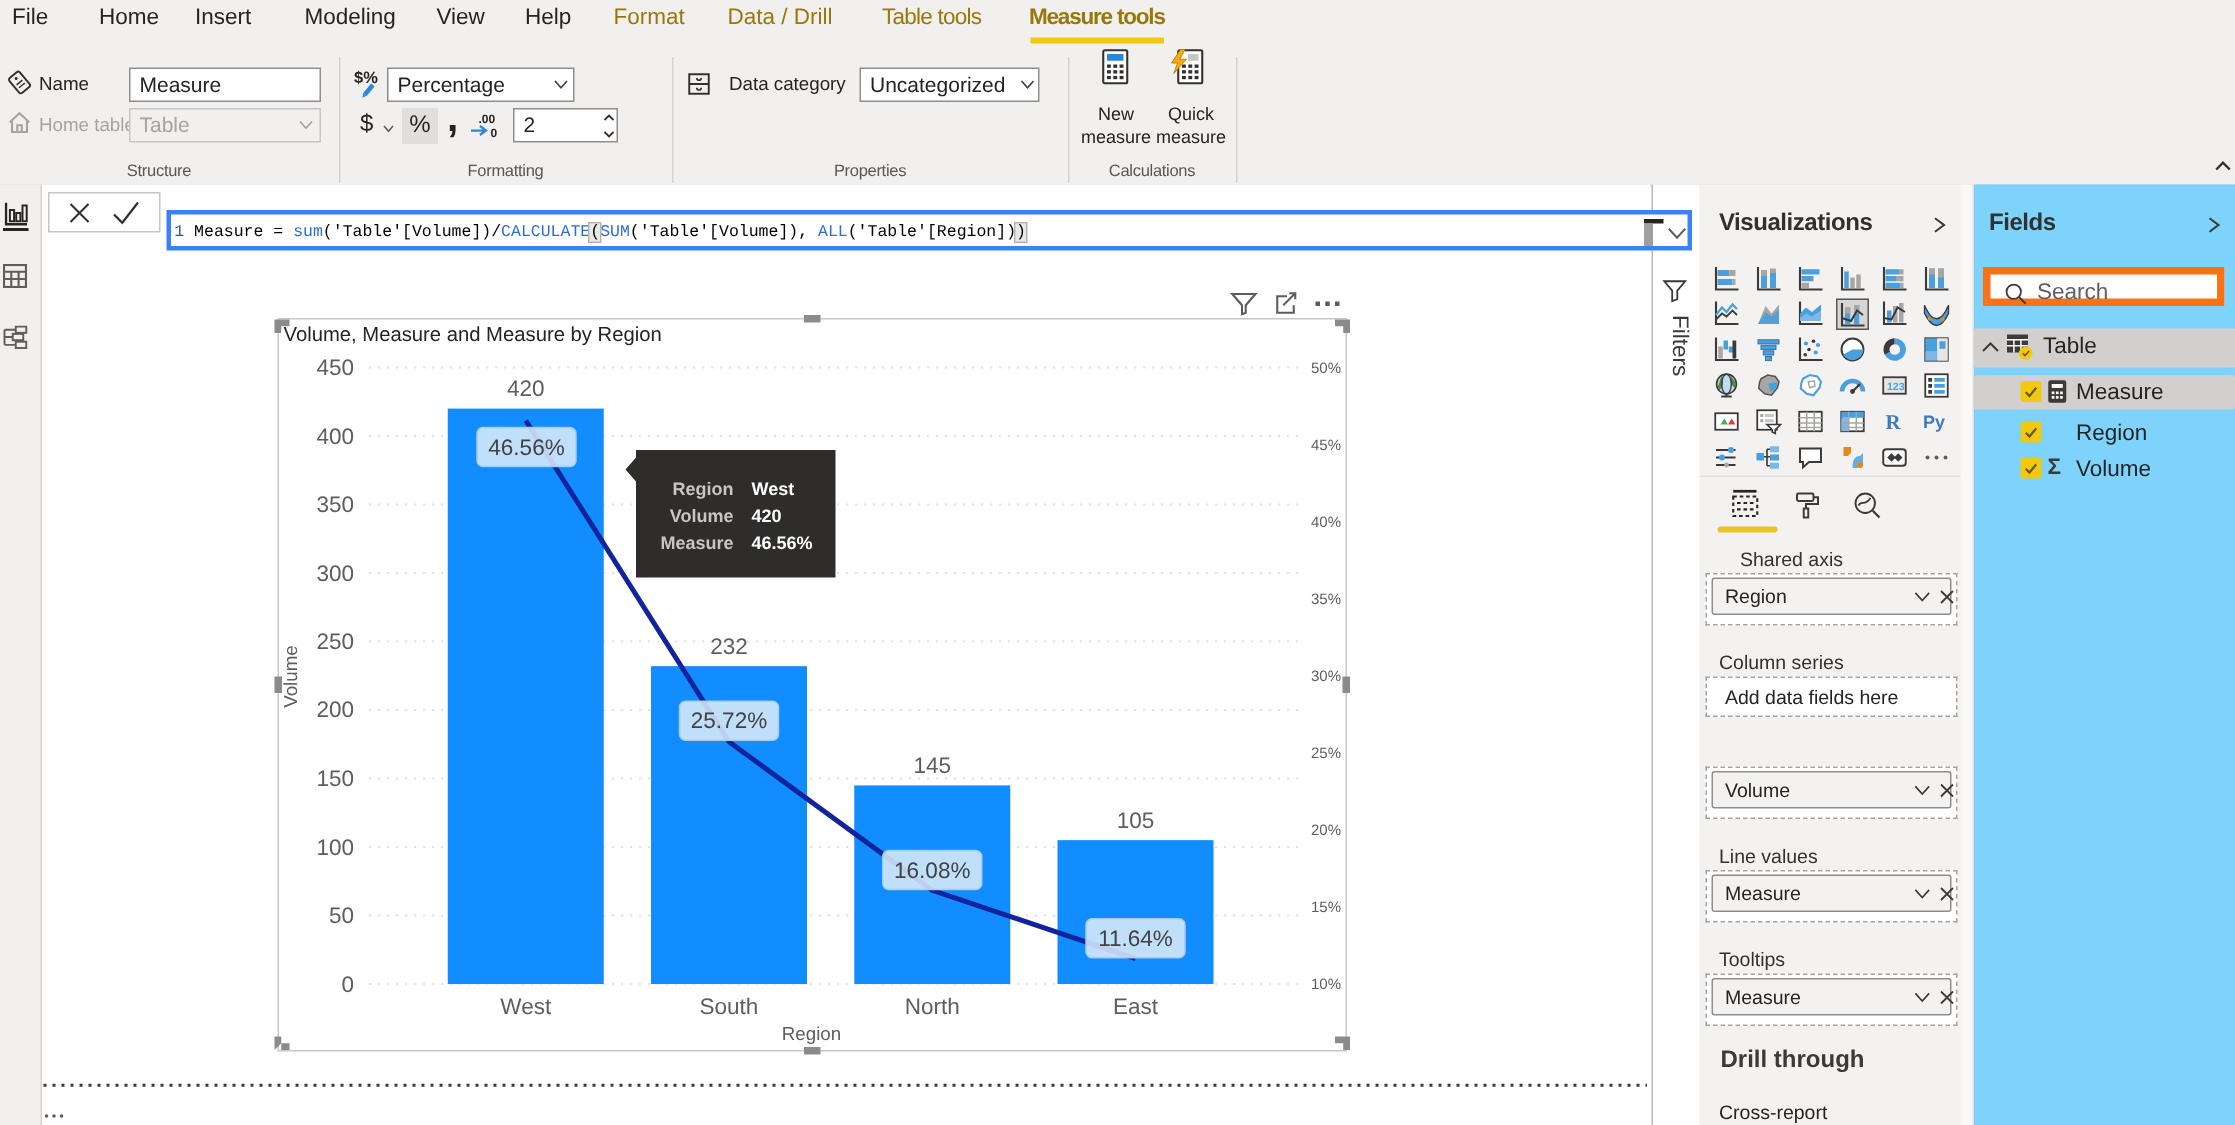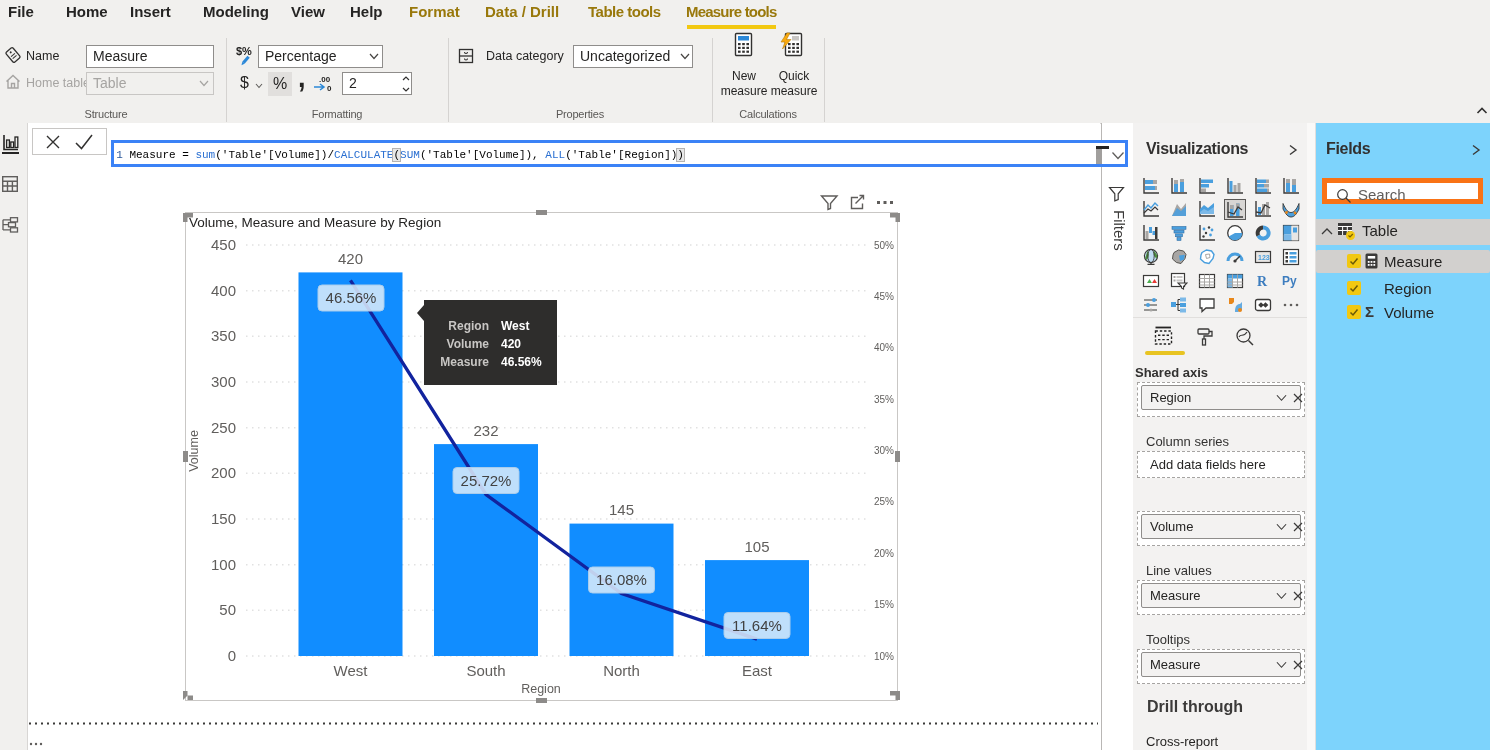--- a/index.html
+++ b/index.html
@@ -1,21 +1,21 @@
 <!DOCTYPE html>
 <html><head>
 <meta charset="utf-8">
 <style>
   html,body{margin:0;padding:0;}
   body{width:1490px;height:750px;overflow:hidden;font-family:"Liberation Sans",sans-serif;background:#fff;}
   #app{position:relative;width:1490px;height:750px;background:#fff;}
   .abs{position:absolute;}
   
   #tabbar{left:0;top:0;width:1490px;height:30px;background:#F1F0EE;}
-  .tab{position:absolute;top:0;height:24px;line-height:24px;font-size:15px;color:#252423;white-space:nowrap;font-weight:bold;}
+  .tab{position:absolute;top:0;height:24px;line-height:24px;font-size:15px;color:#252423;white-space:nowrap;}
   .tab.gold{color:#99780B;}
   .tab.active{color:#99780B;font-weight:bold;}
   #tab-underline{position:absolute;left:687px;top:25px;width:89px;height:4px;background:#F2C811;}
   
   #ribbon{left:0;top:30px;width:1490px;height:93px;background:#F1F0EE;border-bottom:1px solid #D8D6D4;}
   .gsep{position:absolute;top:8px;width:1px;height:84px;background:#D5D3D1;}
   .glabel{position:absolute;top:77px;font-size:11px;letter-spacing:-0.2px;color:#5A5856;width:200px;text-align:center;}
   .rlabel{position:absolute;font-size:12.5px;color:#252423;}
   .rlabel.dis{color:#A6A4A2;}
   .rinput{position:absolute;background:#fff;border:1px solid #8F8D8B;font-size:14px;color:#252423;padding:0 6px;line-height:21px;}
@@ -455,21 +455,21 @@
       <path d="M13 4.5 H16 V9 H8 V12" fill="none" stroke="#3B3A39" stroke-width="1.3"></path>
       <rect x="6.5" y="12" width="3" height="6" fill="none" stroke="#3B3A39" stroke-width="1.3"></rect>
     </svg>
     <svg class="abs" style="left:102px;top:204px;" width="20" height="20" viewBox="0 0 20 20">
       <circle cx="8.5" cy="8.5" r="6.5" fill="none" stroke="#3B3A39" stroke-width="1.3"></circle>
       <path d="M13.5 13.5 L18 18" stroke="#3B3A39" stroke-width="1.5"></path>
       <path d="M4 10 C6 6 8 11 12 5" fill="none" stroke="#3B3A39" stroke-width="1.2"></path>
     </svg>
     <div class="abs" style="left:12px;top:228px;width:40px;height:4px;background:#E8C422;border-radius:2px;"></div>
     
-    <div class="wlabel" style="left:2px;top:242px;font-weight:bold;">Shared axis</div>
+    <div class="wlabel" style="left:27px;top:242px;">Shared axis</div>
     <div class="well" style="top:259px;height:35px;">
       <div class="pill">Region</div>
       <svg class="abs" style="left:138px;top:11px;" width="11" height="8" viewBox="0 0 12 8">
           <path d="M1 1 L6 6.5 L11 1" fill="none" stroke="#3B3A39" stroke-width="1.2"></path>
         </svg>
       <svg class="abs" style="left:155px;top:10px;" width="10" height="10" viewBox="0 0 10 10">
           <path d="M1 1 L9 9 M9 1 L1 9" stroke="#3B3A39" stroke-width="1.2"></path>
         </svg>
     </div>
     <div class="wlabel" style="left:13px;top:311px;">Column series</div>

